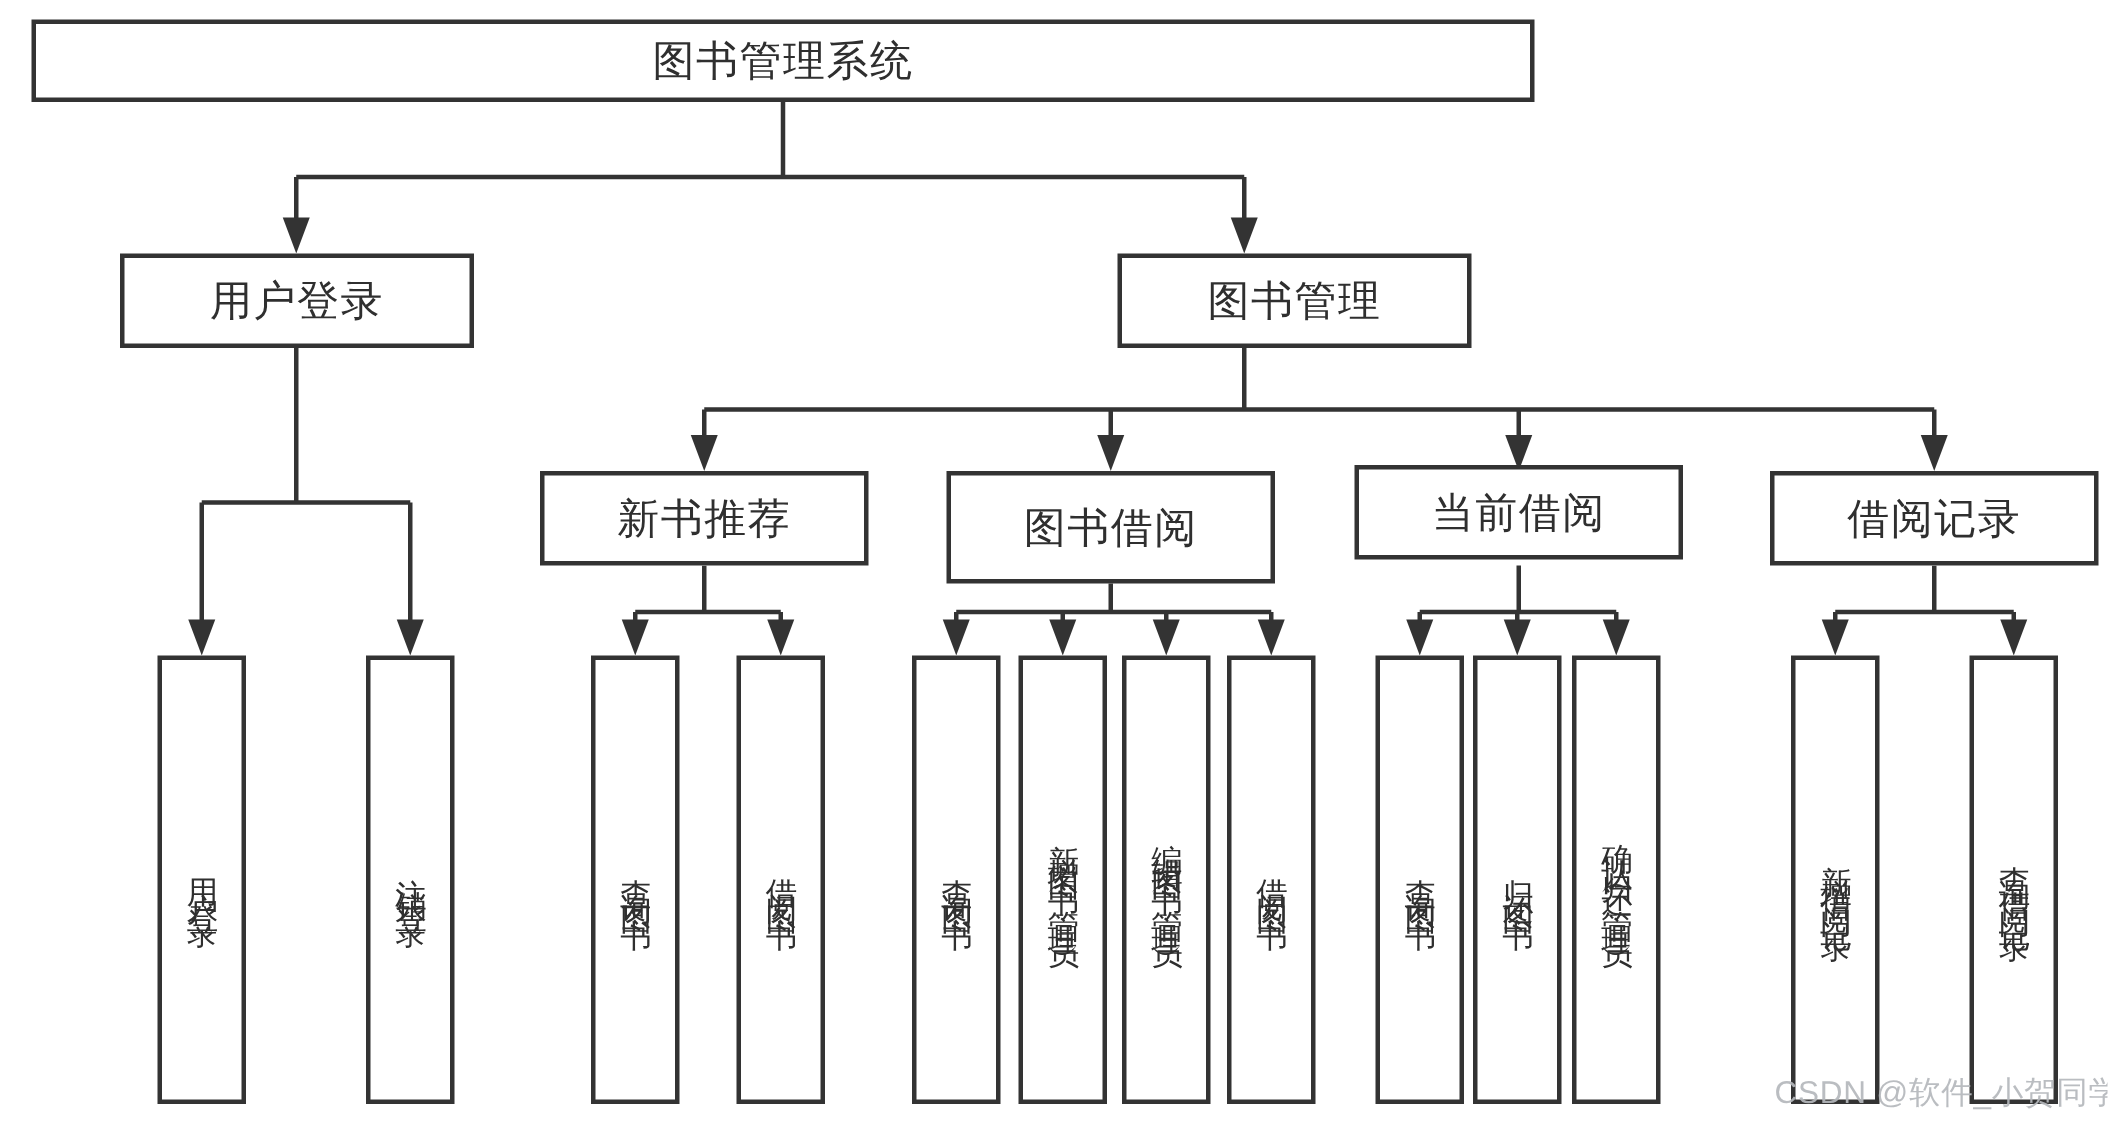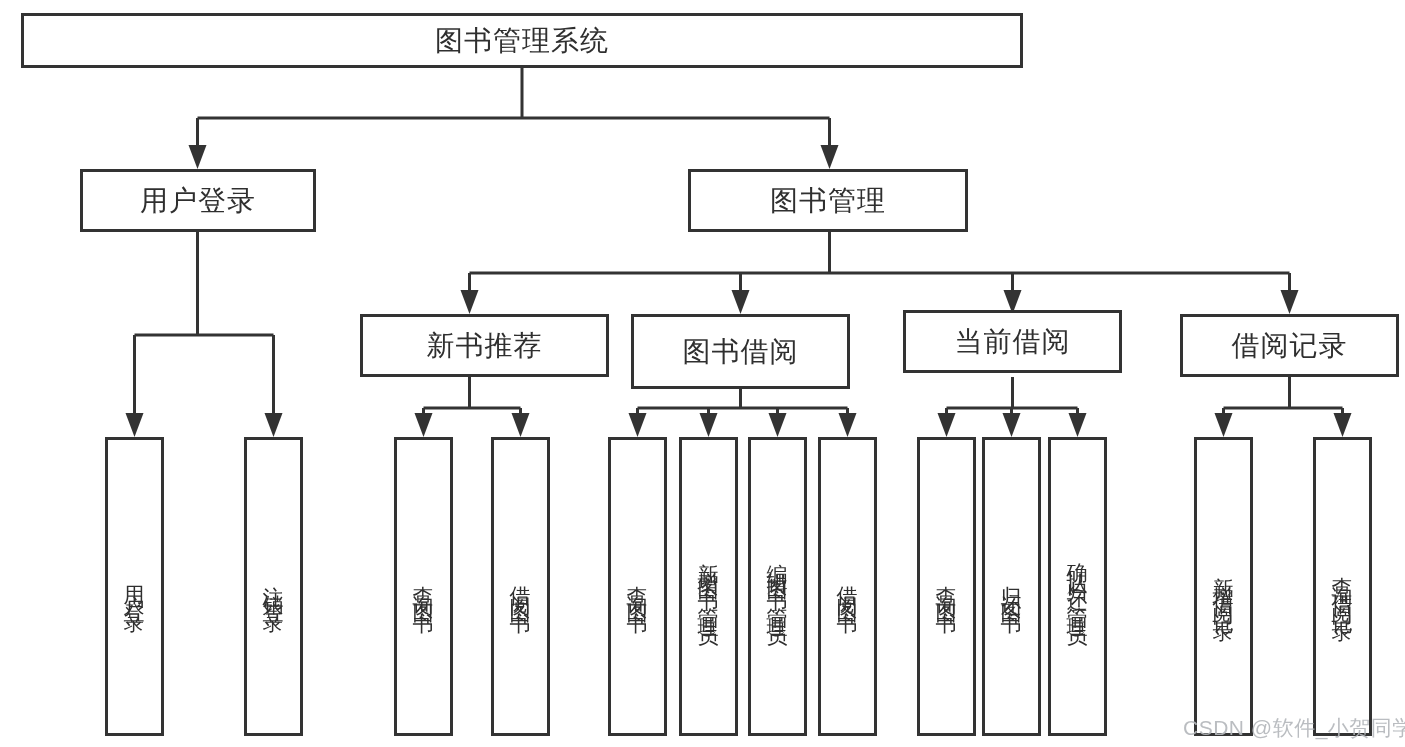--- a/index.html
+++ b/index.html
@@ -102,23 +102,23 @@
       <polygon points="1002.5,413 1020.5,413 1011.5,437"></polygon>
       <polygon points="1068.5,413 1086.5,413 1077.5,437"></polygon>
       <polygon points="1214.5,413 1232.5,413 1223.5,437"></polygon>
       <polygon points="1333.5,413 1351.5,413 1342.5,437"></polygon>
     </g>
   </svg>
 
   <div class="node" style="left:21px;top:13px;width:1002px;height:55px">图书管理系统</div>
 
   <div class="node" style="left:80px;top:169px;width:236px;height:63px">用户登录</div>
-  <div class="node" style="left:688px;top:169px;width:280px;height:63px">图书管理</div>
+  <div class="node" style="left:745px;top:169px;width:236px;height:63px">图书管理</div>
 
-  <div class="node" style="left:360px;top:314px;width:249px;height:63px">新书推荐</div>
+  <div class="node" style="left:360px;top:314px;width:219px;height:63px">新书推荐</div>
   <div class="node" style="left:631px;top:314px;width:219px;height:75px">图书借阅</div>
   <div class="node" style="left:903px;top:310px;width:219px;height:63px">当前借阅</div>
   <div class="node" style="left:1180px;top:314px;width:219px;height:63px">借阅记录</div>
 
   <div class="node leaf" style="left:105px;top:437px;width:59px;height:299px">用户登录</div>
   <div class="node leaf" style="left:244px;top:437px;width:59px;height:299px">注销登录</div>
 
   <div class="node leaf" style="left:394px;top:437px;width:59px;height:299px">查询图书</div>
   <div class="node leaf" style="left:491px;top:437px;width:59px;height:299px">借阅图书</div>
 

